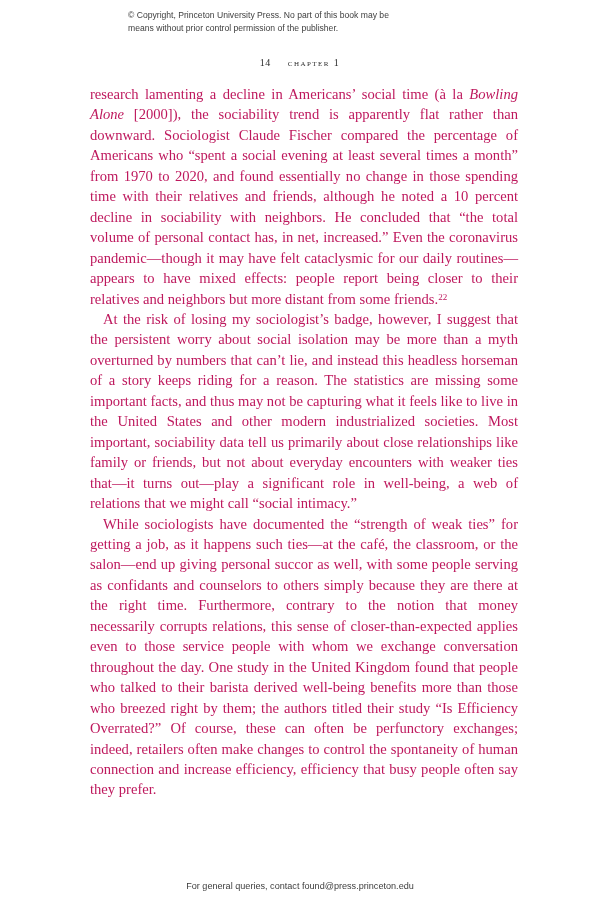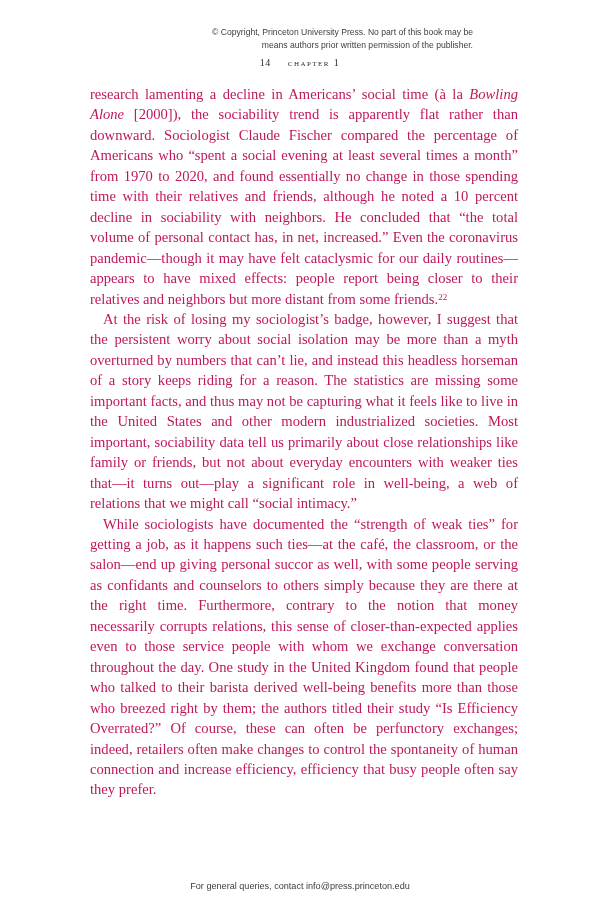--- a/index.html
+++ b/index.html
@@ -12,28 +12,28 @@
     height: 906px;
     position: relative;
     font-family: "Liberation Serif", serif;
     color: #1a1a1a;
     overflow: hidden;
   }
 
   
   .copyright-notice {
     position: absolute;
-    top: 26px;
+    top: 9px;
     left: 128px;
     width: 345px;
     font-family: "Liberation Sans", sans-serif;
     font-size: 8.6px;
     line-height: 13.2px;
     color: #3d3d3d;
-    text-align: right;
+    text-align: left;
   }
   .copyright-notice span {
     display: block;
   }
 
   
   .running-head {
     position: absolute;
     top: 57px;
     left: 0;
@@ -95,28 +95,28 @@
     font-family: "Liberation Sans", sans-serif;
     font-size: 9.1px;
     color: #3d3d3d;
   }
 </style>
 </head>
 <body>
 
 <div class="copyright-notice">
   <span>© Copyright, Princeton University Press. No part of this book may be</span>
-  <span>means authors prior written permission of the publisher.</span>
+  <span>means without prior control permission of the publisher.</span>
 </div>
 
 <div class="running-head">
   <span class="folio">14</span>
   <span class="rh-gap"></span>
   <span class="chapter-label">Chapter 1</span>
 </div>
 
 <div class="text-block">
     <p class="body-paragraph">research lamenting a decline in Americans’ social time (à la <em>Bowling Alone</em> [2000]), the sociability trend is apparently flat rather than downward. Sociologist Claude Fischer compared the percentage of Americans who “spent a social evening at least several times a month” from 1970 to 2020, and found essentially no change in those spending time with their relatives and friends, although he noted a 10 percent decline in sociability with neighbors. He concluded that “the total volume of personal contact has, in net, increased.” Even the coronavirus pandemic—though it may have felt cataclysmic for our daily routines—appears to have mixed effects: people report being closer to their relatives and neighbors but more distant from some friends.<sup>22</sup></p>
     <p class="body-paragraph indent">At the risk of losing my sociologist’s badge, however, I suggest that the persistent worry about social isolation may be more than a myth overturned by numbers that can’t lie, and instead this headless horseman of a story keeps riding for a reason. The statistics are missing some important facts, and thus may not be capturing what it feels like to live in the United States and other modern industrialized societies. Most important, sociability data tell us primarily about close relationships like family or friends, but not about everyday encounters with weaker ties that—it turns out—play a significant role in well-being, a web of relations that we might call “social intimacy.”</p>
     <p class="body-paragraph indent">While sociologists have documented the “strength of weak ties” for getting a job, as it happens such ties—at the café, the classroom, or the salon—end up giving personal succor as well, with some people serving as confidants and counselors to others simply because they are there at the right time. Furthermore, contrary to the notion that money necessarily corrupts relations, this sense of closer-than-expected applies even to those service people with whom we exchange conversation throughout the day. One study in the United Kingdom found that people who talked to their barista derived well-being benefits more than those who breezed right by them; the authors titled their study “Is Efficiency Overrated?” Of course, these can often be perfunctory exchanges; indeed, retailers often make changes to control the spontaneity of human connection and increase efficiency, efficiency that busy people often say they prefer.</p>
   </div>
 
-<div class="page-footer">For general queries, contact info@press.princeton.edu</div>
+<div class="page-footer">For general queries, contact found@press.princeton.edu</div>
 
 </body></html>

